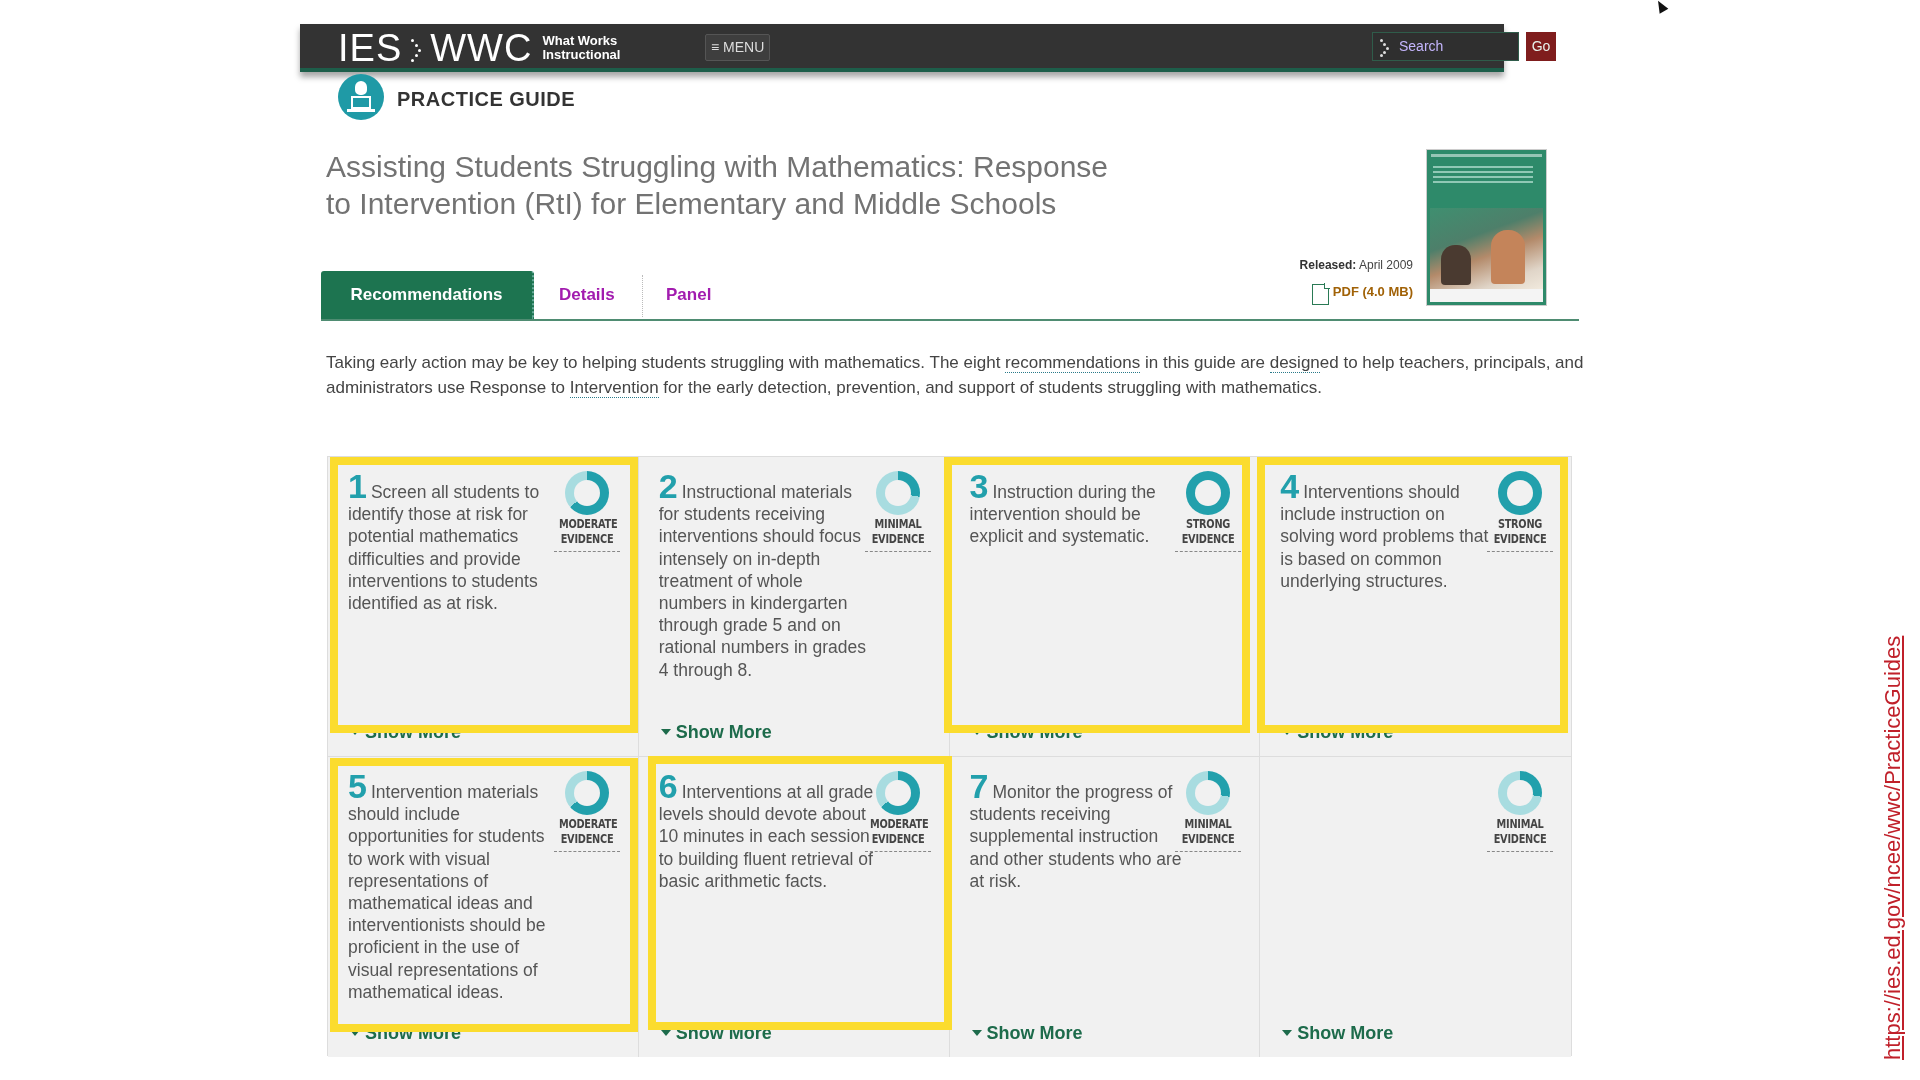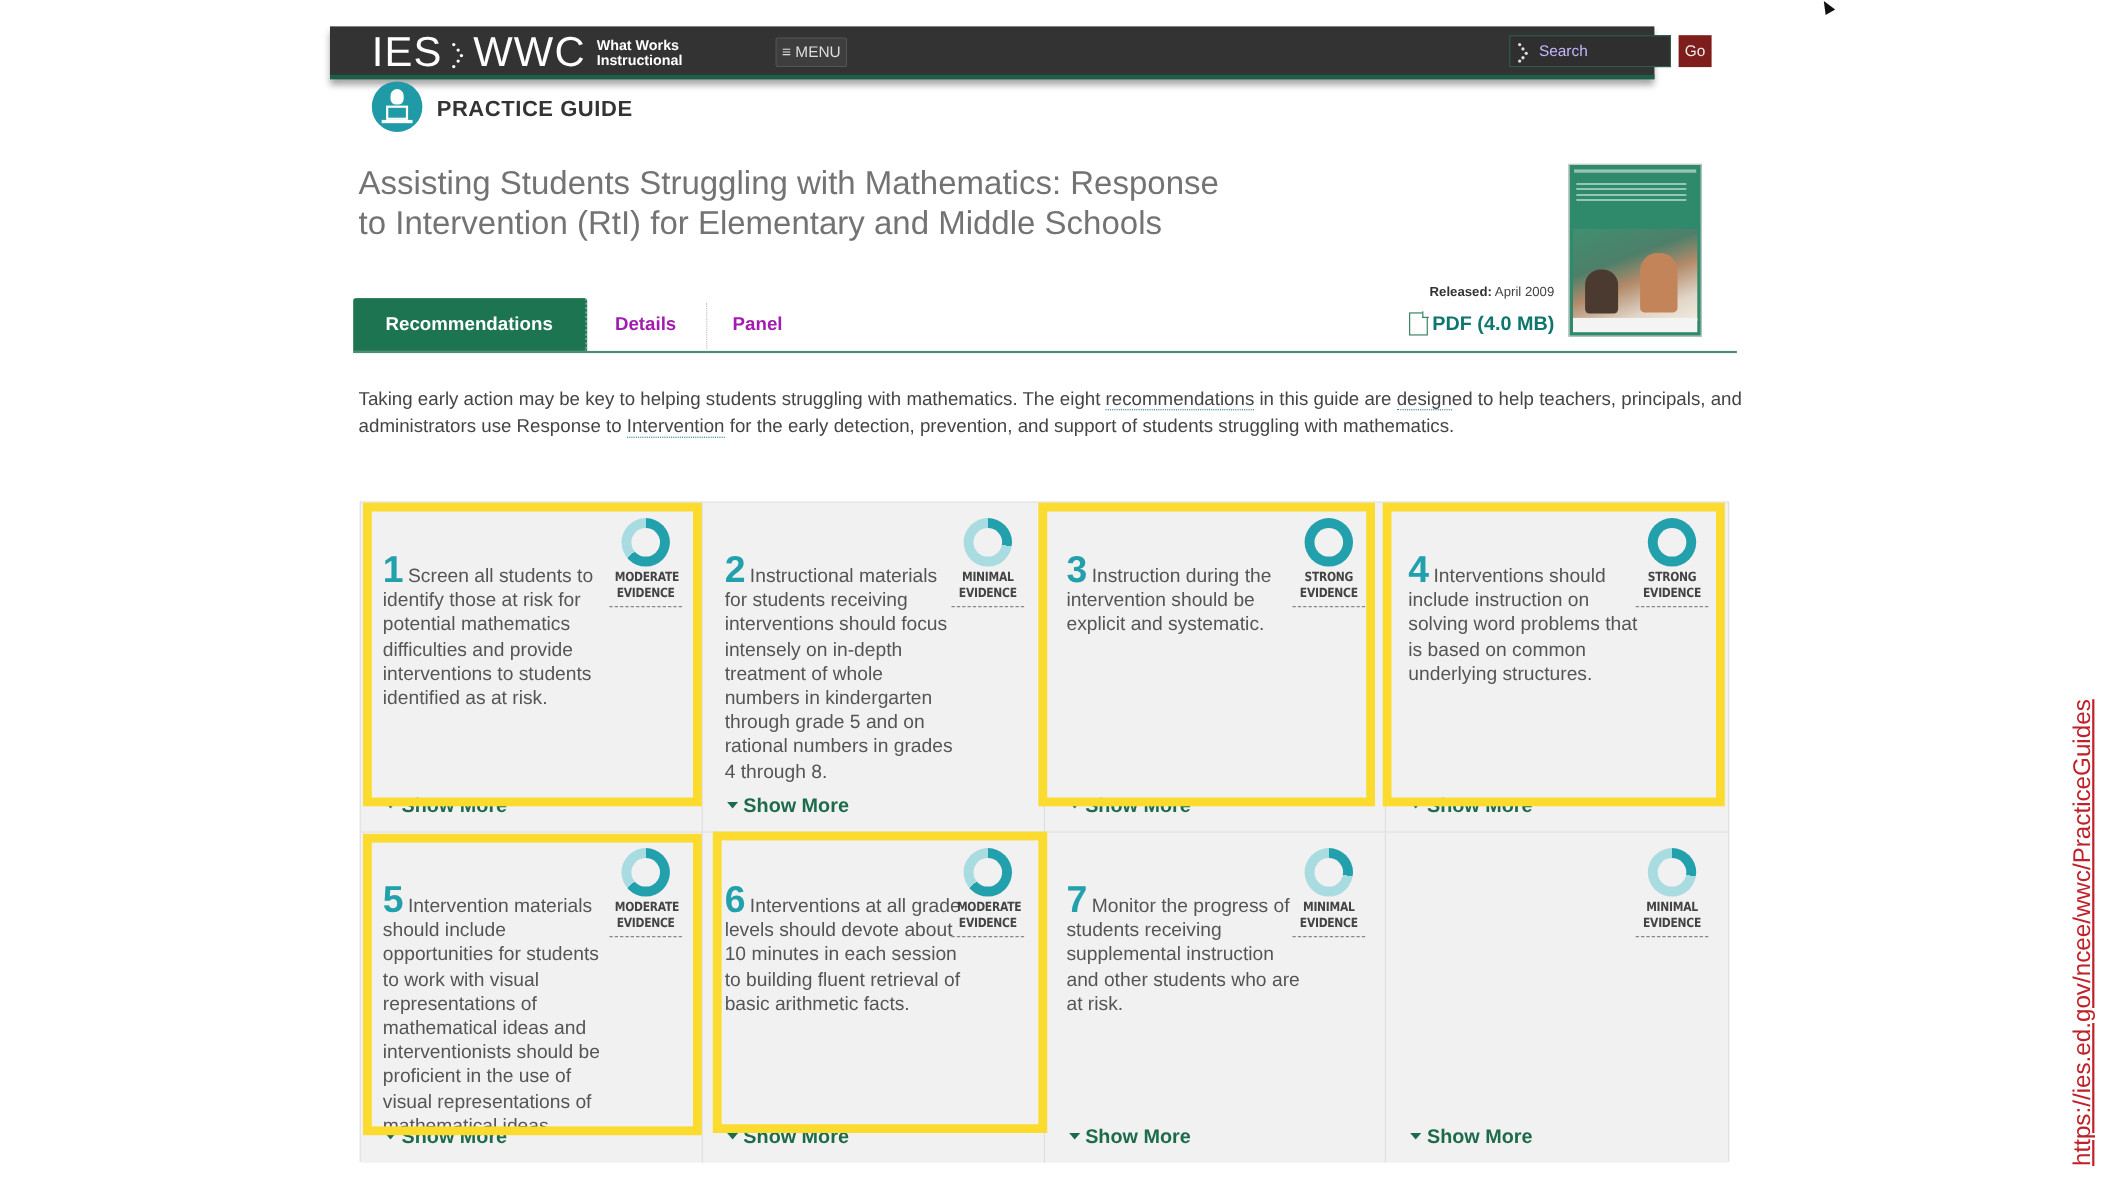--- a/index.html
+++ b/index.html
@@ -29,21 +29,21 @@
   .pg-icon .head { position: absolute; left: 17px; top: 7px; width: 12px; height: 14px; border: 2px solid #fff; border-radius: 6px 6px 5px 5px; background: #fff; }
   .pg-icon .laptop { position: absolute; left: 13px; top: 22px; width: 20px; height: 13px; border: 2px solid #fff; background: #1f9aa6; }
   .pg-icon .base { position: absolute; left: 9px; top: 35px; width: 28px; height: 3px; background: #fff; }
   .pg-label { position: absolute; left: 397px; top: 88px; font-size: 20px; font-weight: bold; color: #333; letter-spacing: 0.5px; font-family: "Liberation Sans", sans-serif; }
 
   
   .title { position: absolute; left: 326px; top: 148px; width: 800px; font-size: 30px; line-height: 37px; color: #737373; font-weight: normal; font-family: Liberation Sans, sans-serif; }
 
   .released { position: absolute; right: 507px; top: 258px; font-size: 12px; color: #444; text-align: right; font-family: "Liberation Sans", sans-serif; }
   .released b { color: #333; }
-  .pdf-link { position: absolute; right: 507px; top: 284px; font-size: 18px; font-weight: bold; color: #0f766e; display: flex; align-items: flex-end; gap: 4px; font-family: "Liberation Sans", sans-serif; }
+  .pdf-link { position: absolute; right: 507px; top: 284px; font-size: 13px; font-weight: bold; color: #a16207; display: flex; align-items: flex-start; gap: 4px; font-family: "Liberation Sans", sans-serif; }
   .pdf-icon { width: 17px; height: 21px; border: 1.5px solid #2a7a55; position: relative; }
   .pdf-icon::after { content: ""; position: absolute; right: -2px; top: -2px; width: 5px; height: 5px; background: #fff; border-left: 1.5px solid #2a7a55; border-bottom: 1.5px solid #2a7a55; }
 
   .cover { position: absolute; left: 1426px; top: 149px; width: 121px; height: 157px; border: 1px solid #ccc; background: #2e8a6a; overflow: hidden; }
   .cover .bar { position: absolute; left: 4px; top: 4px; right: 4px; height: 3px; background: rgba(255,255,255,0.5); }
   .cover .ttl { position: absolute; left: 6px; top: 16px; width: 100px; height: 20px; background: repeating-linear-gradient(#a9d8c8 0 2px, transparent 2px 5px); opacity: 0.8; }
   .cover .photo { position: absolute; left: 3px; top: 58px; right: 3px; height: 84px; background: linear-gradient(160deg, #3f8f70 0%, #4e7f6a 35%, #b38a6a 55%, #e0d5c8 80%, #f3ece0 100%); }
   .cover .kid { position: absolute; left: 14px; top: 95px; width: 30px; height: 40px; border-radius: 14px 14px 4px 4px; background: #4a3a30; }
   .cover .teacher { position: absolute; left: 64px; top: 80px; width: 34px; height: 54px; border-radius: 16px 16px 4px 4px; background: #c4845a; }
   .cover .foot { position: absolute; left: 3px; right: 3px; bottom: 3px; height: 13px; background: #f4f4f4; }
@@ -59,21 +59,21 @@
   
   .intro { position: absolute; left: 326px; top: 351px; width: 1260px; font-size: 17px; line-height: 24.5px; color: #444; font-family: "Liberation Sans", sans-serif; }
   .gloss { border-bottom: 1px dotted #2a7a8a; }
 
   
   .grid { position: absolute; left: 327px; top: 456px; width: 1245px; height: 600px; border: 1px solid #ddd; background: #f1f1f1;
           display: grid; grid-template-columns: repeat(4, 1fr); grid-template-rows: 300px 300px; }
   .card { position: relative; border-right: 1px solid #ddd; border-bottom: 1px solid #ddd; padding: 18px 20px 0 20px; background: #f1f1f1; }
   .card:nth-child(4n) { border-right: none; }
   .card:nth-child(n+5) { border-bottom: none; }
-  .card-text { width: 215px; font-size: 17.5px; line-height: 22.2px; color: #555; font-family: "Liberation Sans", sans-serif; margin-top: 32px; }
+  .card-text { width: 215px; font-size: 17.5px; line-height: 22.2px; color: #555; font-family: "Liberation Sans", sans-serif; }
   .card-num { font-size: 34px; font-weight: bold; color: #22a0ac; line-height: 22px; margin-right: 4px; font-family: "Liberation Sans", sans-serif; }
   .ev { position: absolute; right: 18px; top: 14px; width: 66px; text-align: center; border-bottom: 1px dashed #888; padding-bottom: 4px; }
   .donut { width: 44px; height: 44px; margin: 0 auto; border-radius: 50%; position: relative; }
   .donut::after { content: ""; position: absolute; left: 9px; top: 9px; width: 26px; height: 26px; border-radius: 50%; background: #f1f1f1; }
   .donut.strong { background: #22a0ac; }
   .donut.moderate { background: conic-gradient(#22a0ac 0deg 230deg, #a8dce0 230deg 360deg); }
   .donut.minimal { background: conic-gradient(#22a0ac 0deg 100deg, #a8dce0 100deg 360deg); }
   .ev-label { font-size: 11.5px; font-weight: bold; color: #444; line-height: 15px; margin-top: 2px; letter-spacing: -0.3px; transform: scaleX(0.85); font-family: "DejaVu Sans", sans-serif; }
   .show-more { position: absolute; left: 22px; bottom: 13px; font-size: 18px; font-weight: bold; color: #1d6b4b; font-family: "Liberation Sans", sans-serif; }
   .show-more .tri { display: inline-block; width: 0; height: 0; border-left: 5px solid transparent; border-right: 5px solid transparent; border-top: 6px solid #1d6b4b; margin-right: 5px; vertical-align: 3px; }

